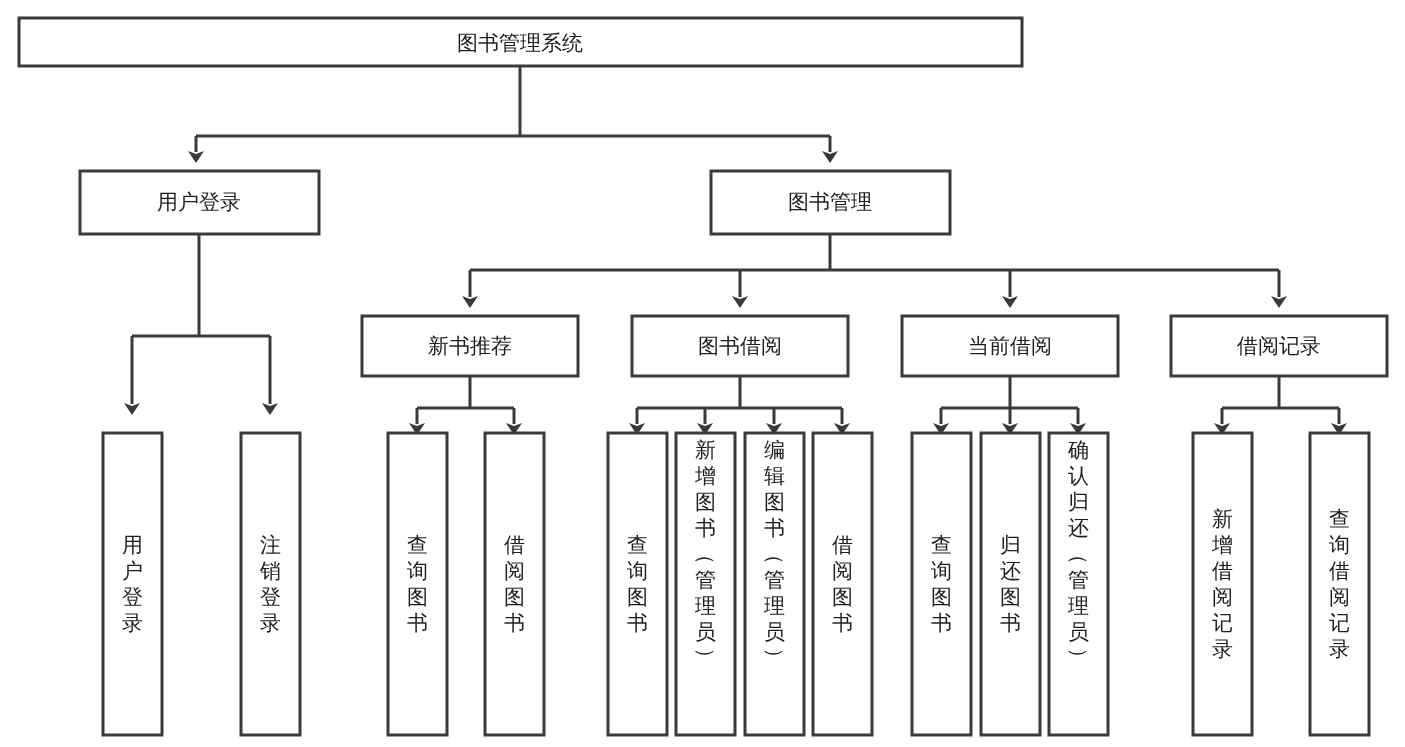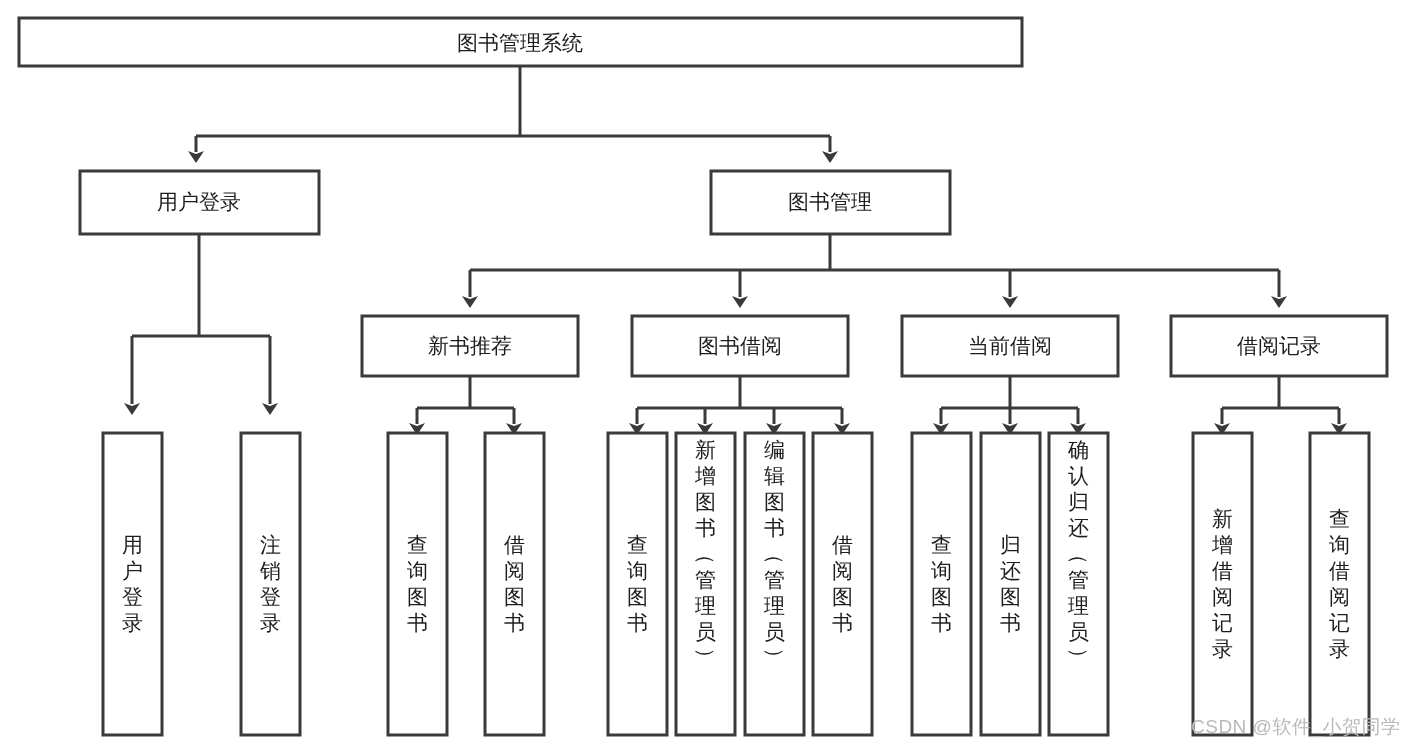--- a/index.html
+++ b/index.html
@@ -286,15 +286,14 @@
     </div>
   <div class="leaf-label-box" style="left:1310px;top:433px;width:59px;height:302px;">
       <span class="ch">查</span>
       <span class="ch">询</span>
       <span class="ch">借</span>
       <span class="ch">阅</span>
       <span class="ch">记</span>
       <span class="ch">录</span>
     </div>
 
-  <div class="watermark">CSDN @软件_小贺同学</div>
 
 </div>
 
 </body></html>

